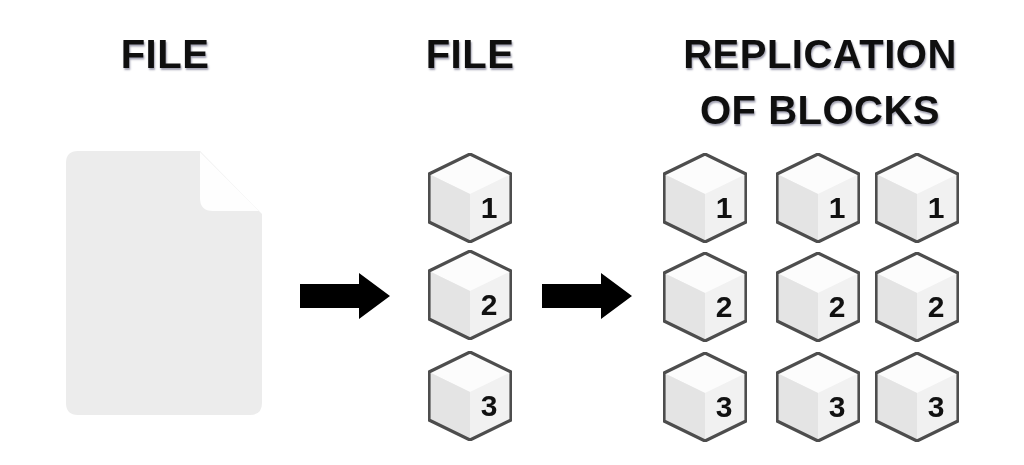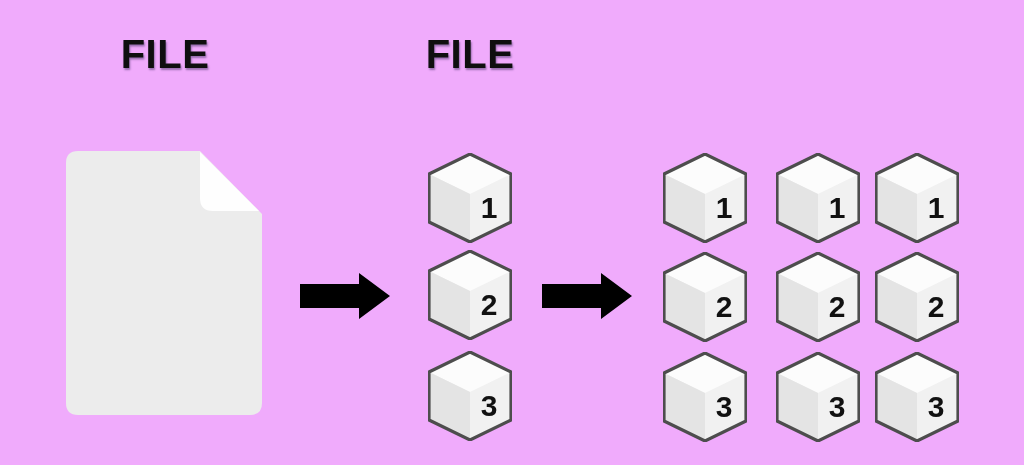--- a/index.html
+++ b/index.html
@@ -37,38 +37,42 @@
     font-family: "Liberation Sans", sans-serif;
     font-weight: bold;
     font-size: 30px;
     fill: #111111;
     text-anchor: middle;
   }
 </style>
 </head>
 <body style="background: rgb(153, 168, 251);">
 
-<div class="canvas" style="background: #f0abfc;">
+<div class="canvas" style="background: #ffffff;">
 
   <svg width="0" height="0" style="position:absolute" aria-hidden="true">
     <defs>
       <g id="cube">
         <polygon points="42,1 83,21 83,69 42,89 1,69 1,21" fill="#f1f1f1"></polygon>
         <polygon points="42,1 83,21 42,41 1,21" fill="#fcfcfc"></polygon>
         <polygon points="1,21 42,41 42,89 1,69" fill="#e4e4e4"></polygon>
         <polygon points="42,1 83,21 83,69 42,89 1,69 1,21" fill="none" stroke-width="3.2" stroke-linejoin="round" stroke="#4d4d4d"></polygon>
       </g>
     </defs>
   </svg>
 
   <div class="title title-file" style="color: rgb(15, 15, 15);">
     <span>FILE</span>
   </div>
   <div class="title title-blocks" style="color: rgb(15, 15, 15);">
     <span>FILE</span>
+  </div>
+  <div class="title title-replication" style="color: rgb(15, 15, 15);">
+    <span>REPLICATION</span>
+    <span>OF BLOCKS</span>
   </div>
 
   <svg class="doc" style="left:66px; top:151px" width="196" height="264" viewBox="0 0 196 264">
     <path d="M12,0 H134 L196,63 V252 Q196,264 184,264 H12 Q0,264 0,252 V12 Q0,0 12,0 Z" fill="#ececec"></path>
     <path d="M134,1 L193,60 H147 Q134,60 134,47 Z" fill="#fefefe"></path>
   </svg>
 
   <svg class="arrow" style="left:300px; top:273px" width="90" height="46" viewBox="0 0 90 46">
     <polygon points="0,11 59,11 59,0 90,23 59,46 59,35 0,35" fill="#000000"></polygon>
   </svg>

